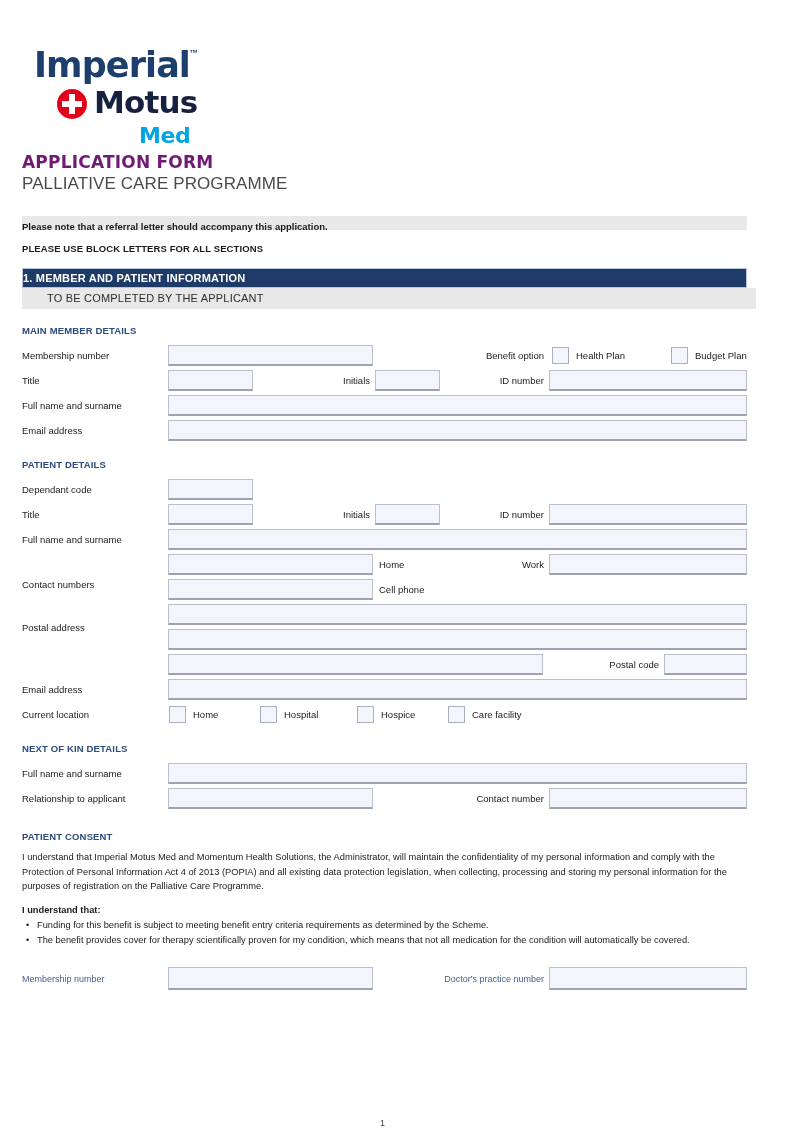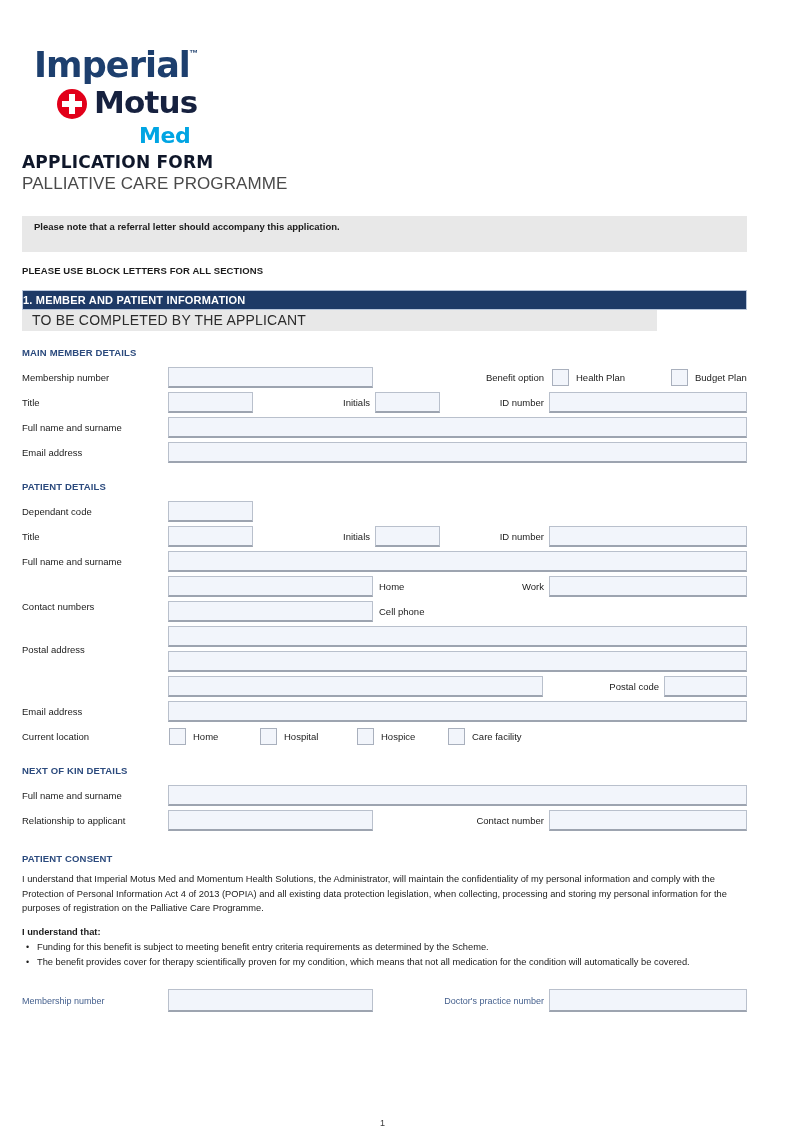--- a/index.html
+++ b/index.html
@@ -102,38 +102,37 @@
     letter-spacing: -0.4px;
     color: #00a5e3;
     line-height: 1;
   }
 
   
   .doc-title {
     font-family: "DejaVu Sans", sans-serif;
     font-size: 17px;
     font-weight: bold;
-    color: #0f172a;
+    color: #701a75;
     letter-spacing: 0.2px;
     margin: 0 0 2px 0;
   }
   .doc-subtitle {
     font-family: "Liberation Sans", sans-serif;
     font-size: 17px;
     font-weight: normal;
     color: #4a4a4a;
     letter-spacing: 0.1px;
     margin: 0 0 22px 0;
   }
 
   .note-bar {
     background: #e8e8e8;
-    height: 36px;
+    height: 14px;
     line-height: 22px;
-    padding-left: 12px;
     font-size: 9.5px;
     font-weight: bold;
     color: #1b1b1b;
     box-sizing: border-box;
     width: 725px;
   }
   .block-letters {
     margin-top: 13px;
     font-size: 9.5px;
     font-weight: bold;
@@ -151,26 +150,26 @@
     font-weight: bold;
     color: #ffffff;
     letter-spacing: 0.2px;
     box-sizing: border-box;
     width: 725px;
   }
   .subsection-bar {
     background: #e8e8e8;
     height: 21px;
     line-height: 21px;
-    padding-left: 10px;
-    font-size: 14px;
+    padding-left: 25px;
+    font-size: 11px;
     color: #2b2b2b;
     letter-spacing: 0.2px;
     box-sizing: border-box;
-    width: 635px;
+    width: 734px;
   }
 
   .group-title {
     font-size: 9.5px;
     font-weight: bold;
     color: #2b4a7d;
     letter-spacing: 0.15px;
     margin-top: 16px;
     margin-bottom: 7px;
   }

